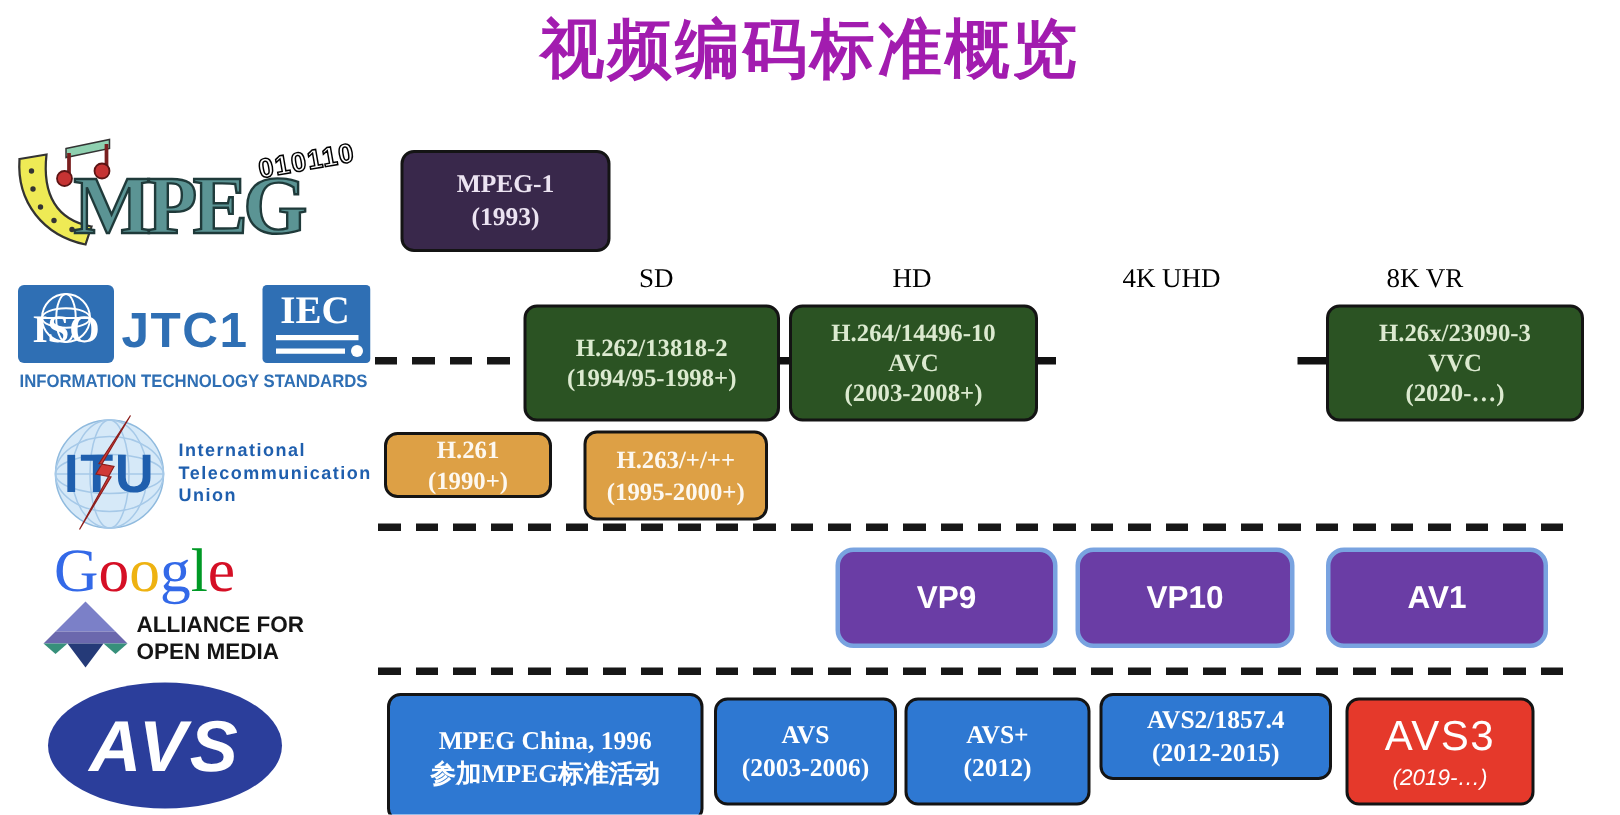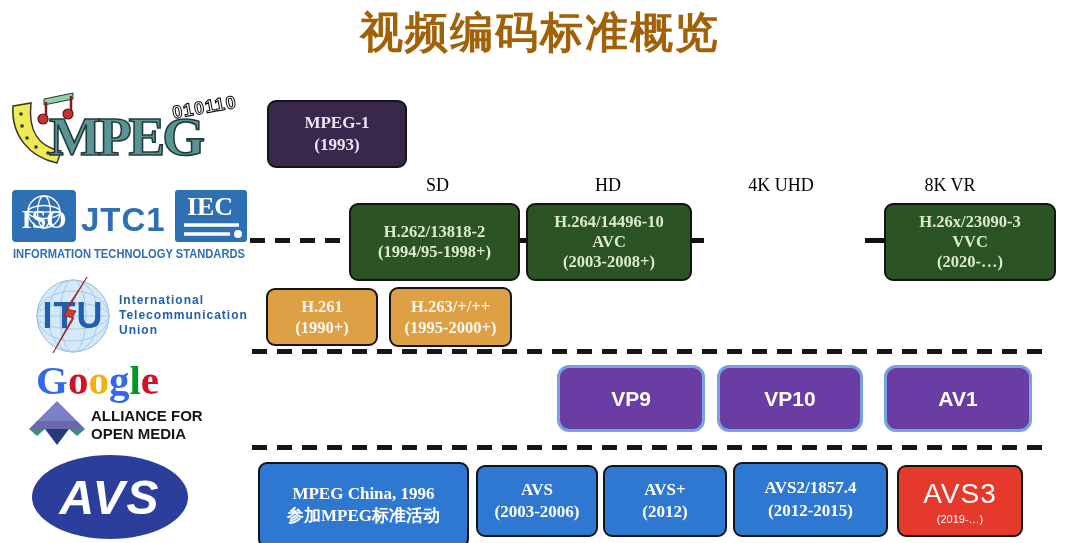--- a/index.html
+++ b/index.html
@@ -1,51 +1,51 @@
 <!DOCTYPE html>
 <html><head>
 <meta charset="utf-8">
 <style>
   * { margin:0; padding:0; box-sizing:border-box; }
   html,body { width:1080px; height:543px; background:#fff; overflow:hidden;
               font-family:"Liberation Sans", sans-serif; }
   .stage { position:relative; width:1080px; height:543px; background:#fff; }
 
   .title { position:absolute; left:0; top:4px; width:1080px; text-align:center;
-           font-size:43px; font-weight:700; color:#a16207; letter-spacing:2px;
+           font-size:43px; font-weight:700; color:#a21caf; letter-spacing:2px;
            font-family:"Liberation Sans", sans-serif; }
 
   .logo { position:absolute; }
 
   
   .box { position:absolute; display:flex; flex-direction:column; align-items:center;
          justify-content:center; text-align:center; border-radius:9px;
          border:2.5px solid #141414; color:#fff; line-height:1.3;
          font-family:"Liberation Serif", serif; font-weight:700; }
 
   .mpegbox  { background:#39284b; color:#ece4f2; font-size:17px; }
   .jointbox { background:#2b5323; color:#dcead0; font-size:16.5px; line-height:1.22; }
   .itubox   { background:#dda045; color:#fdf8f0; font-size:16.5px; }
   .aombox   { background:#6a3da5; border:3px solid #79a3e0; color:#fff;
               font-family:"Liberation Sans", sans-serif; font-weight:700; font-size:21px;
               border-radius:12px; }
   .avsbox   { background:#2e78d2; font-size:17px; }
   .avs3box  { background:#e5392b; font-family:"Liberation Sans", sans-serif; font-weight:400; }
   .avs3box .big { font-size:28px; letter-spacing:1px; }
-  .avs3box .sub { font-size:11px; }
+  .avs3box .sub { font-size:15px;font-style:italic; }
 
   .reslabel { position:absolute; top:175px; height:22px; text-align:center;
               font-family:"Liberation Serif", serif; font-size:18px; color:#000; }
 
   .dash { position:absolute; height:5px;
           background:repeating-linear-gradient(90deg,#171717 0 15px,transparent 15px 25px); }
   .conn { position:absolute; height:5px; background:#111; }
 
   .google-logo { position:absolute; font-family:"Liberation Serif", serif;
-                 font-size:41px; font-weight:700; letter-spacing:0; }
+                 font-size:41px; font-weight:400; letter-spacing:0; }
   .g-b { color:#3369E8; } .g-r { color:#D50F25; } .g-y { color:#EEB211; } .g-g { color:#009925; }
 </style>
 </head>
 <body>
 
 <div class="stage">
 
   <div class="title">视频编码标准概览</div>
 
   <div class="logo" style="left:5px;top:90px;width:235px;height:82px">
@@ -162,21 +162,21 @@
     <span>(2003-2008+)</span>
   </div>
   <div class="conn" style="left:691px;top:238px;width:13px"></div>
   <div class="conn" style="left:865px;top:238px;width:20px"></div>
   <div class="box jointbox" style="left:884px;top:203px;width:172px;height:78px">
     <span>H.26x/23090-3</span>
     <span>VVC</span>
     <span>(2020-…)</span>
   </div>
 
-  <div class="box itubox" style="left:266px;top:288px;width:112px;height:58px">
+  <div class="box itubox" style="left:256px;top:288px;width:112px;height:44px">
     <span>H.261</span>
     <span>(1990+)</span>
   </div>
   <div class="box itubox" style="left:389px;top:287px;width:123px;height:60px">
     <span>H.263/+/++</span>
     <span>(1995-2000+)</span>
   </div>
 
   <div class="dash" style="left:252px;top:349px;width:795px"></div>
 
@@ -197,21 +197,21 @@
     <span>参加MPEG标准活动</span>
   </div>
   <div class="box avsbox" style="left:476px;top:465px;width:122px;height:72px">
     <span>AVS</span>
     <span>(2003-2006)</span>
   </div>
   <div class="box avsbox" style="left:603px;top:465px;width:124px;height:72px">
     <span>AVS+</span>
     <span>(2012)</span>
   </div>
-  <div class="box avsbox" style="left:733px;top:462px;width:155px;height:75px">
+  <div class="box avsbox" style="left:733px;top:462px;width:155px;height:58px">
     <span>AVS2/1857.4</span>
     <span>(2012-2015)</span>
   </div>
   <div class="box avs3box" style="left:897px;top:465px;width:126px;height:72px">
     <span class="big">AVS3</span>
     <span class="sub">(2019-…)</span>
   </div>
 
 </div>
 

